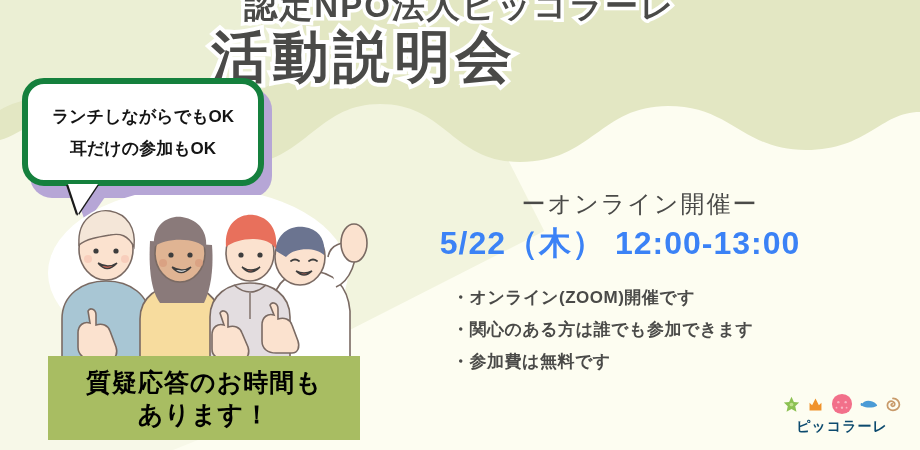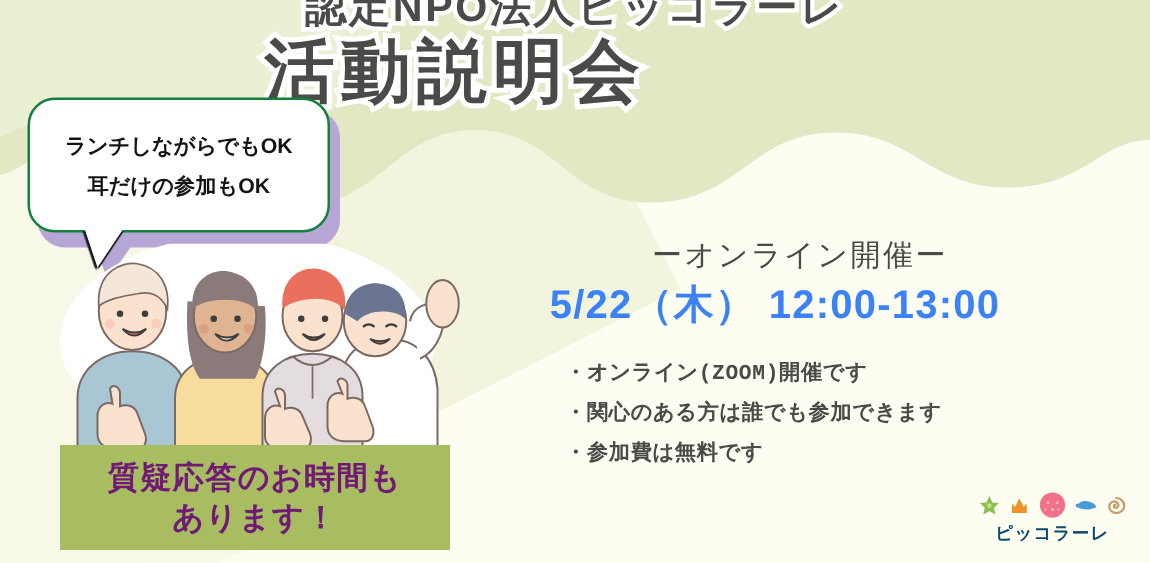--- a/index.html
+++ b/index.html
@@ -89,21 +89,21 @@
     position:absolute; left:52px; top:112px;
     width:0; height:0;
     border-left:12px solid transparent;
     border-right:24px solid transparent;
     border-top:34px solid #b6a6d6;
   }
   .bubble {
     position:absolute; left:0; top:0;
     width:242px; height:108px;
     background:#ffffff;
-    border:2px solid #15803d;
+    border:6px solid #15803d;
     border-radius:22px;
     display:flex; flex-direction:column;
     align-items:center; justify-content:center;
     gap:9px;
   }
   .bubble span {
     font-size:17px; font-weight:bold; color:#141414;
     letter-spacing:0px; white-space:nowrap;
   }
   .bubble-tail {
@@ -127,39 +127,39 @@
     letter-spacing:2px; white-space:nowrap;
   }
   .datetime {
     position:absolute; left:400px; top:222px; width:440px;
     text-align:center;
     font-size:32px; font-weight:bold; color:#3b82f6;
     letter-spacing:1px; white-space:nowrap;
   }
   .bullets {
     position:absolute; left:452px; top:286px;
-    display:flex; flex-direction:column; gap:9px;font-family:Liberation Mono, monospace;
+    display:flex; flex-direction:column; gap:9px;
   }
   .bullets li {
     list-style:none;
     font-size:17px; font-weight:bold; color:#4a4a48;
     letter-spacing:0.5px; white-space:nowrap;
   }
 
   
   .banner {
     position:absolute; left:48px; top:356px;
     width:312px; height:84px;
     background:#a8bd62;
     display:flex; flex-direction:column;
     align-items:center; justify-content:center;
     gap:3px;
   }
   .banner span {
-    color:#701a75; font-size:25px; font-weight:bold;
+    color:#000000; font-size:25px; font-weight:bold;
     letter-spacing:1px; line-height:1.15; white-space:nowrap;
   }
 
   
   .logo { position:absolute; left:778px; top:392px; width:128px; height:52px; }
   .logo-icons { display:flex; align-items:center; justify-content:center; gap:7px; height:24px; }
   .logo-name {
     text-align:center; margin-top:2px;
     font-size:14px; font-weight:bold; color:#0c4a6e;
     letter-spacing:1px; white-space:nowrap;

